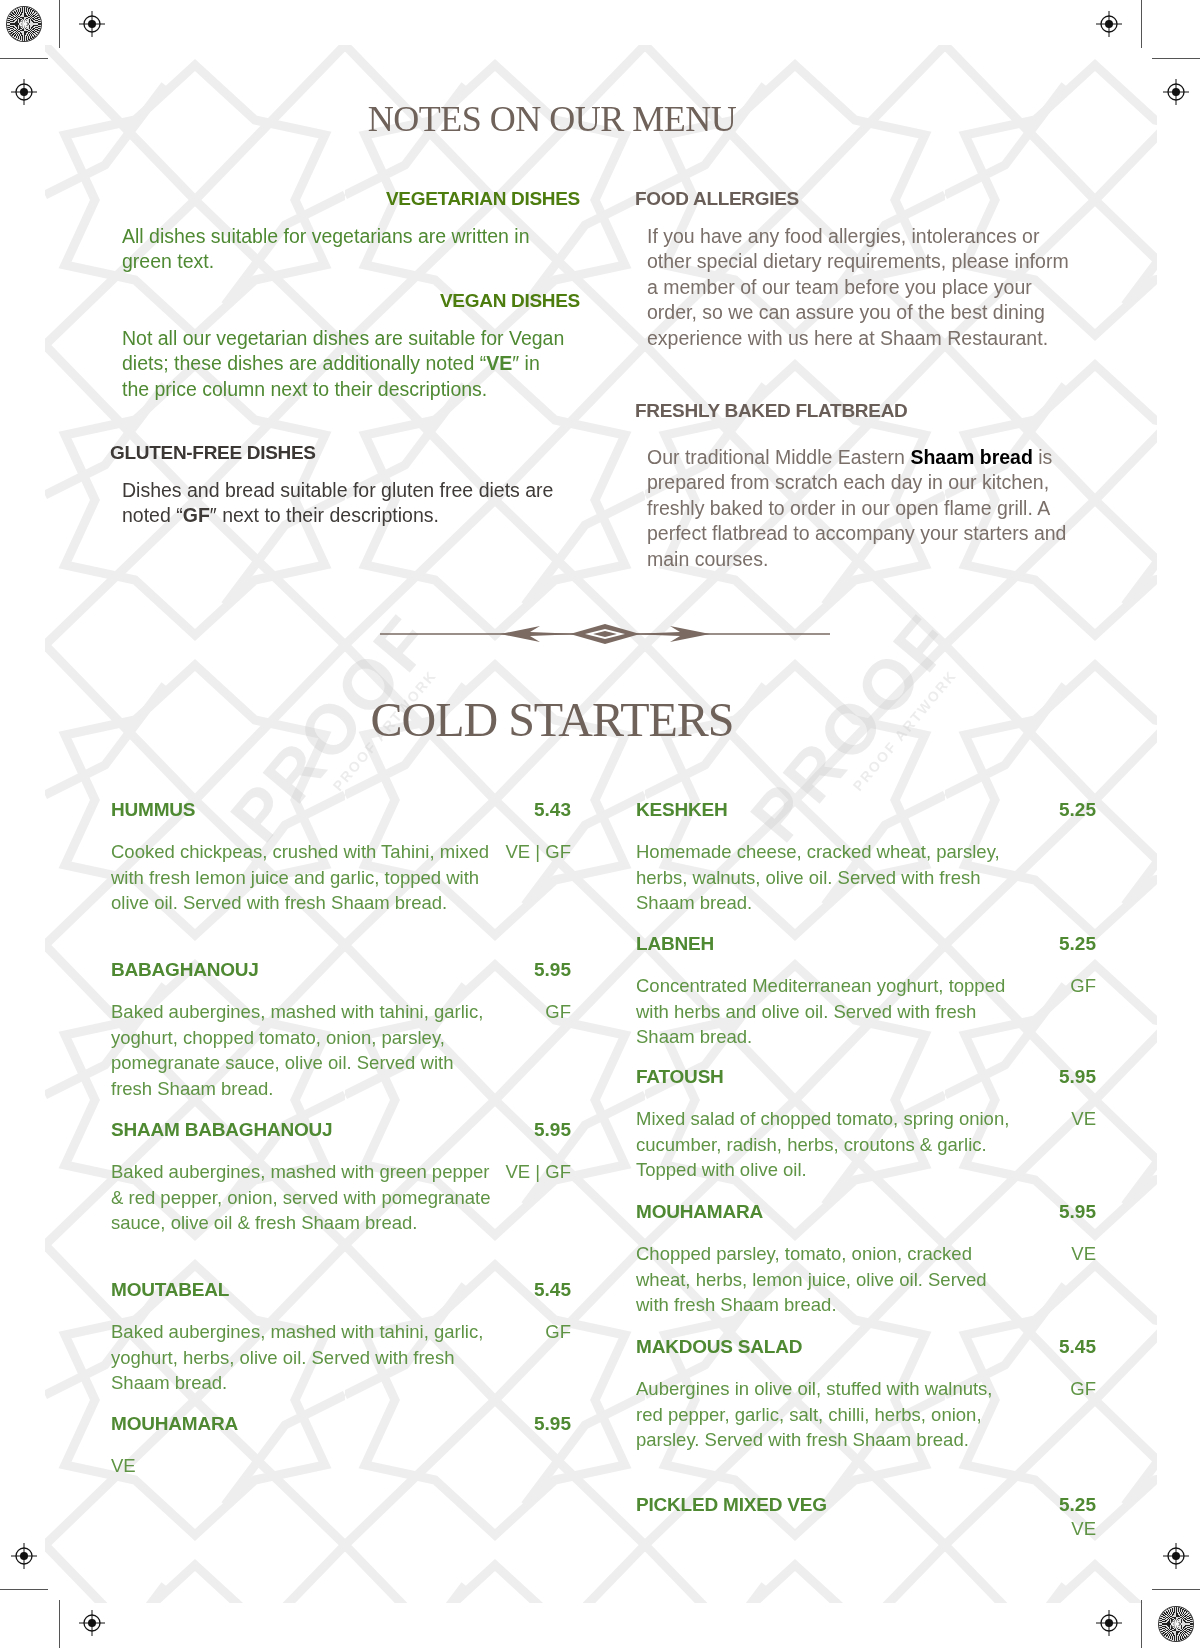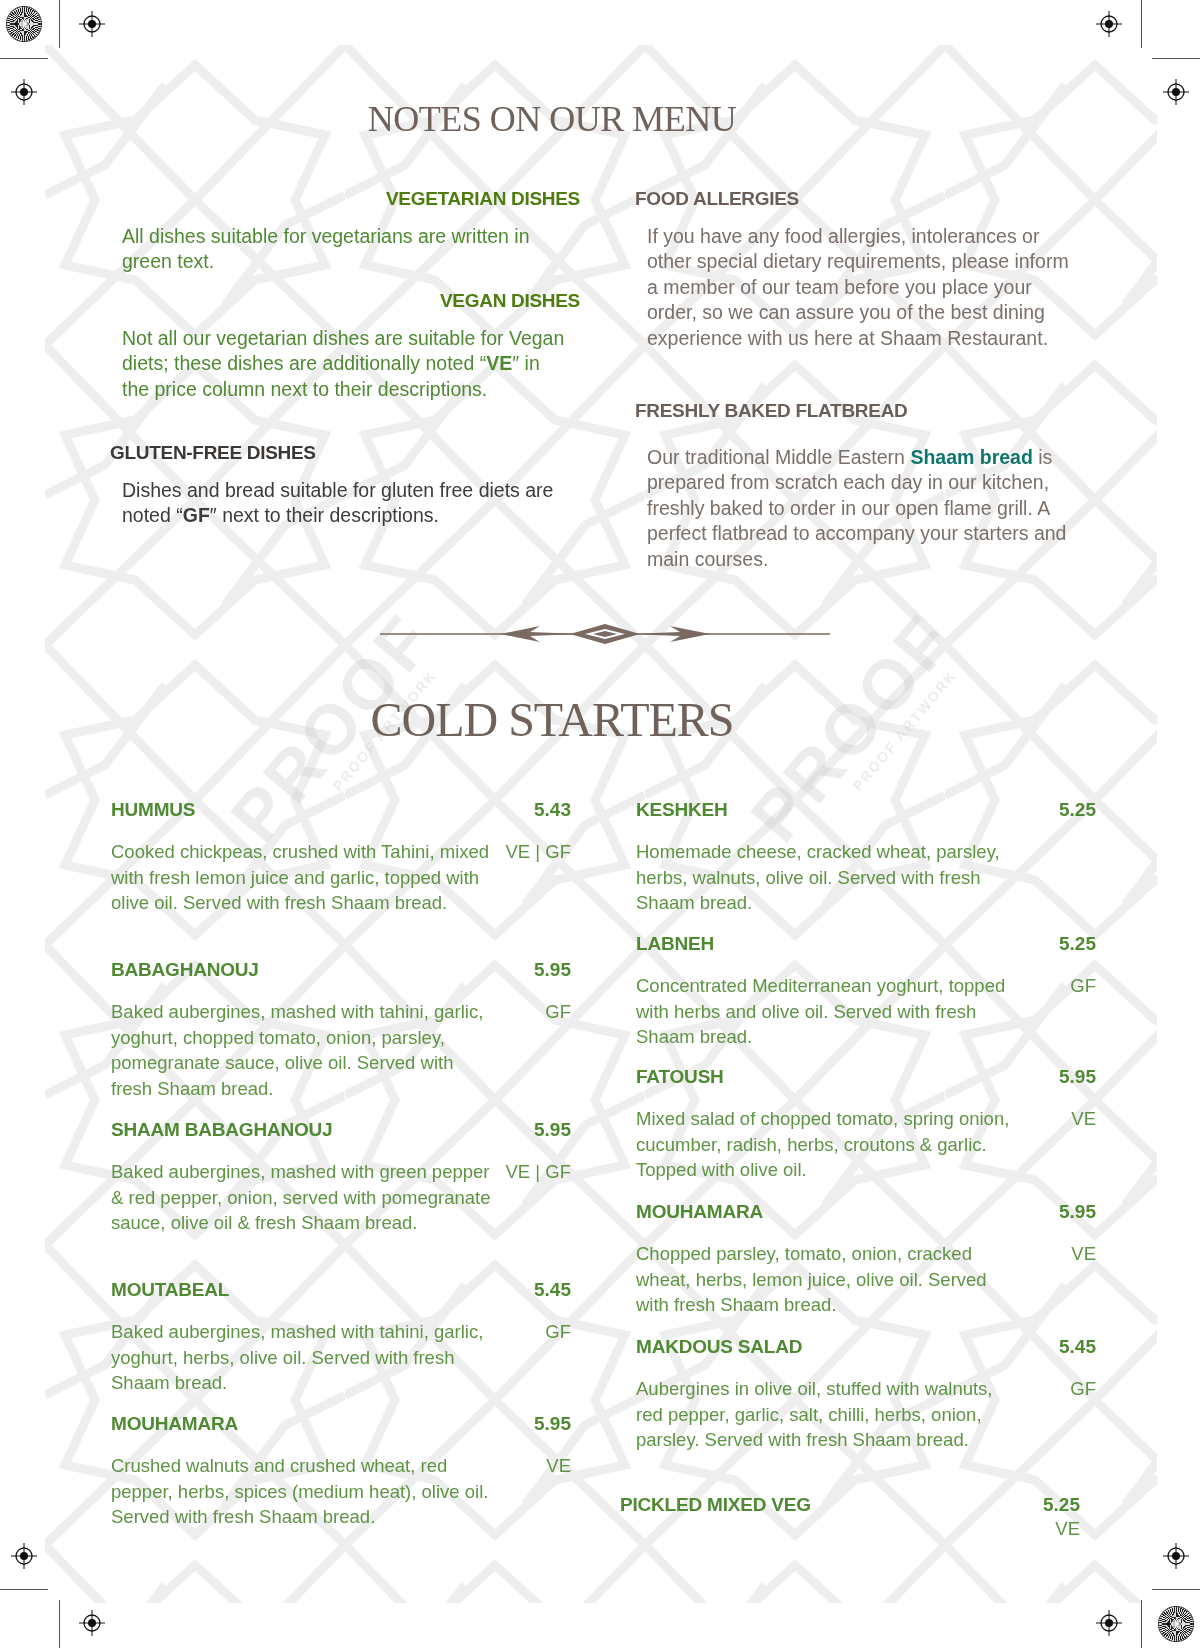--- a/index.html
+++ b/index.html
@@ -169,21 +169,21 @@
   <p><span>Dishes and bread suitable for gluten free diets are noted “</span><b>GF</b><span>″ next to their descriptions.</span></p>
 </div>
 
 <div class="note brown" style="left:635px; top:186px; width:450px;">
   <h3 style="margin-bottom:5px;">FOOD ALLERGIES</h3>
   <p>If you have any food allergies, intolerances or other special dietary requirements, please inform a member of our team before you place your order, so we can assure you of the best dining experience with us here at Shaam Restaurant.</p>
 </div>
 
 <div class="note brown" style="left:635px; top:398px; width:450px;">
   <h3 style="margin-bottom:21px;">FRESHLY BAKED FLATBREAD</h3>
-  <p><span>Our traditional Middle Eastern </span><b style="color:#0f766e;">Shaam bread</b><span> is prepared from scratch each day in our kitchen, freshly baked to order in our open flame grill. A perfect flatbread to accompany your starters and main courses.</span></p>
+  <p><span>Our traditional Middle Eastern </span><b style="color:#000000;">Shaam bread</b><span> is prepared from scratch each day in our kitchen, freshly baked to order in our open flame grill. A perfect flatbread to accompany your starters and main courses.</span></p>
 </div>
 
 <svg class="divider" viewBox="0 0 450 24">
   <line x1="0" y1="12" x2="450" y2="12" stroke="#7a6a62" stroke-width="1.6"></line>
   <path d="M120,12 L160,4 L150,10 L200,12 L150,14 L160,20 Z" fill="#7a6a62"></path>
   <path d="M330,12 L290,4 L300,10 L250,12 L300,14 L290,20 Z" fill="#7a6a62"></path>
   <path d="M190,12 L225,2 L260,12 L225,22 Z" fill="#7a6a62"></path>
   <path d="M205,12 L225,7 L245,12 L225,17 Z" fill="#ffffff"></path>
   <path d="M213,12 L225,9 L237,12 L225,15 Z" fill="#7a6a62"></path>
 </svg>
@@ -229,21 +229,20 @@
       <span class="desc">Baked aubergines, mashed with tahini, garlic, yoghurt, herbs, olive oil. Served with fresh Shaam bread.</span>
       <span class="tags">GF</span>
     </div>
 </div>
 <div class="item" style="left:111px; top:1413px;">
   <div class="row">
       <span class="name">MOUHAMARA</span>
       <span class="price">5.95</span>
     </div>
   <div class="body">
-      <span class="desc">Crushed walnuts and crushed wheat, red pepper, herbs, spices (medium heat), olive oil. Served with fresh Shaam bread.</span>
       <span class="tags">VE</span>
     </div>
 </div>
 
 <div class="item" style="left:636px; top:799px;">
   <div class="row">
       <span class="name">KESHKEH</span>
       <span class="price">5.25</span>
     </div>
   <div class="body">
@@ -284,21 +283,21 @@
 <div class="item" style="left:636px; top:1336px;">
   <div class="row">
       <span class="name">MAKDOUS SALAD</span>
       <span class="price">5.45</span>
     </div>
   <div class="body">
       <span class="desc">Aubergines in olive oil, stuffed with walnuts, red pepper, garlic, salt, chilli, herbs, onion, parsley. Served with fresh Shaam bread.</span>
       <span class="tags">GF</span>
     </div>
 </div>
-<div class="item" style="left:620px; top:1494px;">
+<div class="item" style="left:636px; top:1494px;">
   <div class="row">
       <span class="name">PICKLED MIXED VEG</span>
       <span class="price">5.25</span>
     </div>
   <div class="body" style="margin-top:0;">
       <span class="desc"></span>
       <span class="tags">VE</span>
     </div>
 </div>
 

